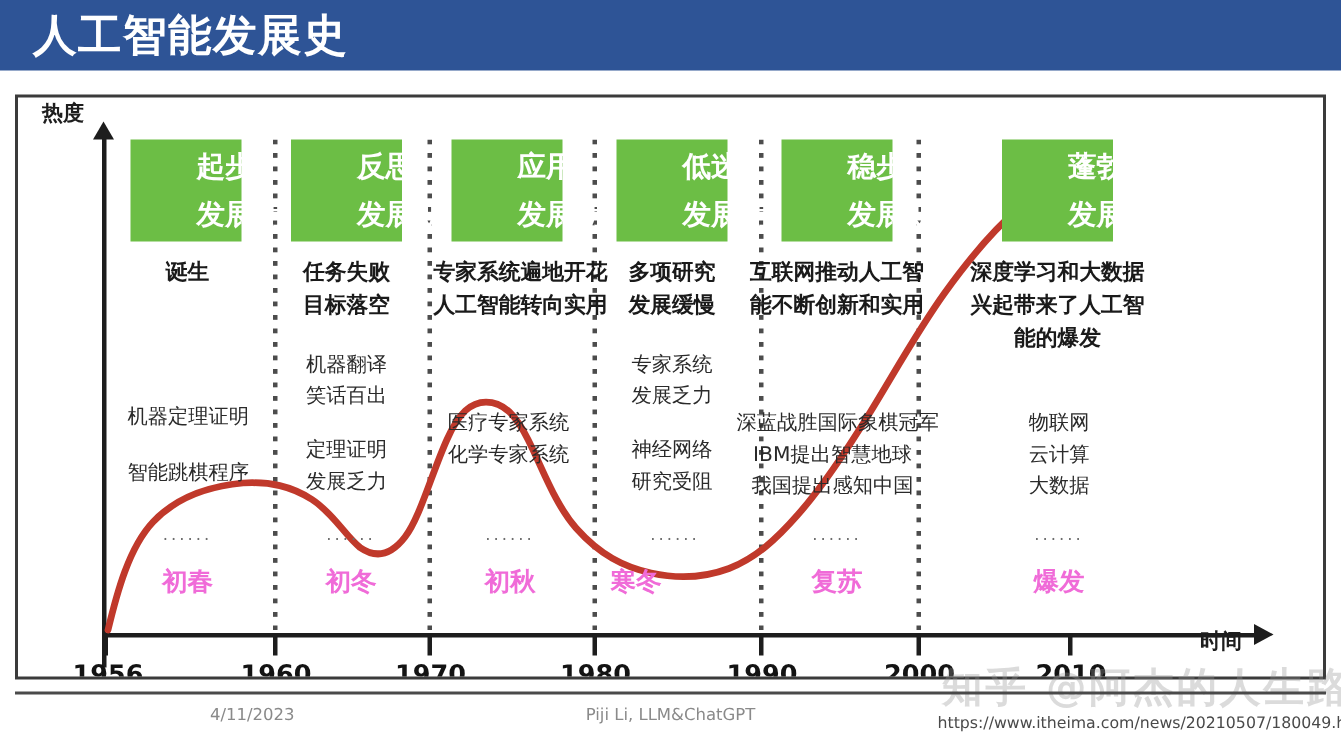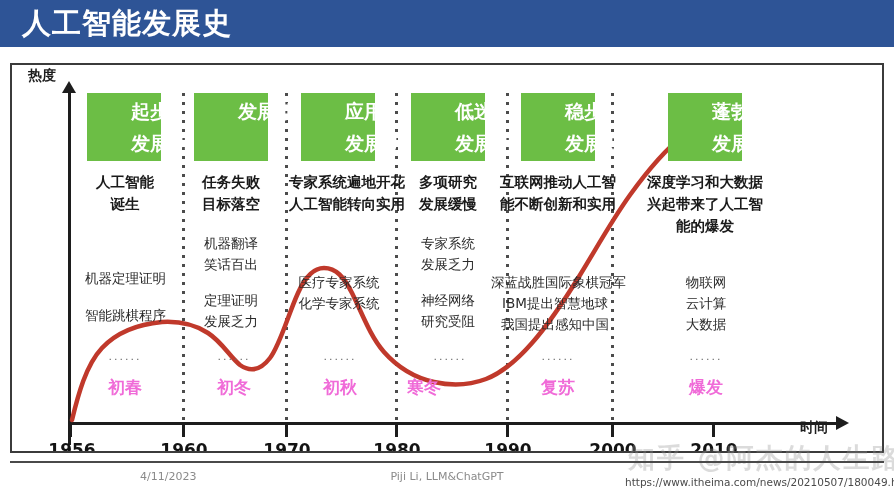--- a/index.html
+++ b/index.html
@@ -291,31 +291,31 @@
                C 536 260, 552 236, 568 210
                C 584 184, 600 155, 618 130
                C 636 105, 654 84, 672 70" fill="none" stroke="#c0392b" stroke-width="4.5" stroke-linecap="round" stroke-linejoin="round"></path>
     </svg>
 
     <div class="phase-badge" style="left:75px">
       <span>起步</span>
       <span>发展期</span>
     </div>
     <div class="phase-head" style="left:71px; top:106px; width:84px">
-      <span>人工智能</span>
       <span>诞生</span>
     </div>
     <div class="phase-note" style="left:62px; top:203px; width:103px">
       <span>机器定理证明</span>
     </div>
     <div class="phase-note" style="left:62px; top:240px; width:103px">
       <span>智能跳棋程序</span>
     </div>
 
     <div class="phase-badge" style="left:182px">
+      <span>反思</span>
       <span>发展期</span>
     </div>
     <div class="phase-head" style="left:177px; top:106px; width:84px">
       <span>任务失败</span>
       <span>目标落空</span>
     </div>
     <div class="phase-note" style="left:177px; top:168px; width:84px">
       <span>机器翻译</span>
       <span>笑话百出</span>
     </div>

